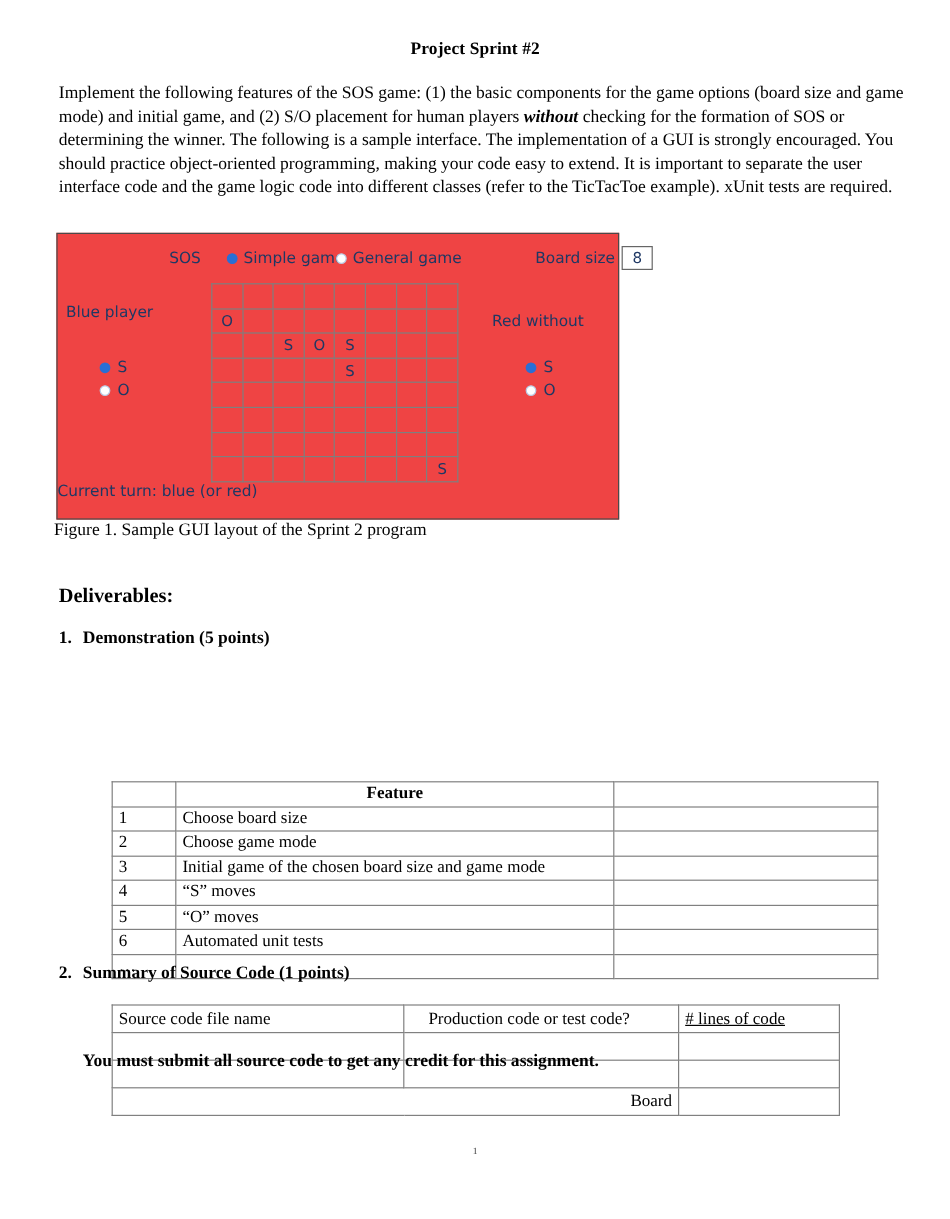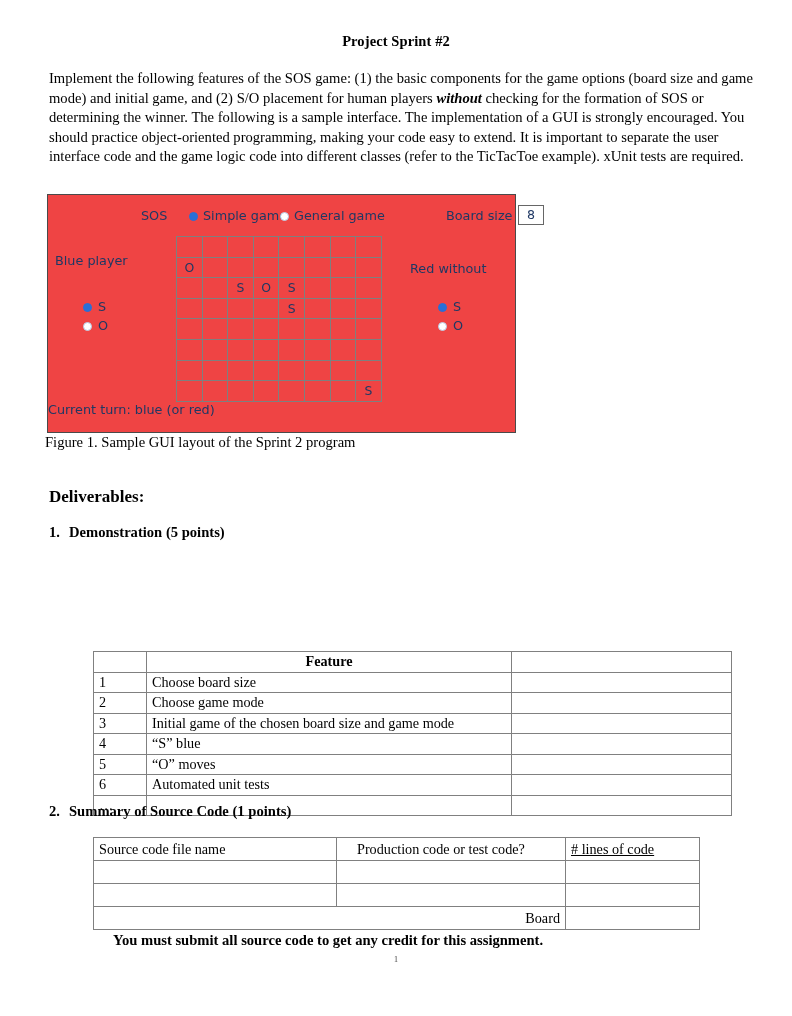--- a/index.html
+++ b/index.html
@@ -250,24 +250,23 @@
     font-family: "Liberation Serif", "DejaVu Serif", serif;
   }
   .src-table .c-file { width: 232px; }
   .src-table .c-type { width: 203px; padding-left: 20px; }
   .src-table .c-loc  { width: 123px; text-decoration: underline; }
   .src-table .total-cell { text-align: right; }
 
   
   .final-note {
     position: absolute;
-    left: 69px; top: 932px;
-    font-size: 14.6px;
-    font-weight: bold;
-    margin-left: 44px;
+    left: 69px; top: 876px;
+    font-size: 14.6px;
+    font-weight: bold;
   }
   .page-number {
     position: absolute;
     left: 0; top: 955px;
     width: 792px;
     text-align: center;
     font-size: 8px;
     color: #3a3a3a;
   }
 </style>
@@ -431,21 +430,21 @@
           <td class="c-feat">Choose game mode</td>
           <td class="c-chk"></td>
         </tr>
         <tr>
           <td class="c-num">3</td>
           <td class="c-feat">Initial game of the chosen board size and game mode</td>
           <td class="c-chk"></td>
         </tr>
         <tr>
           <td class="c-num">4</td>
-          <td class="c-feat">“S” blue</td>
+          <td class="c-feat">“S” moves</td>
           <td class="c-chk"></td>
         </tr>
         <tr>
           <td class="c-num">5</td>
           <td class="c-feat"> “O” moves</td>
           <td class="c-chk"></td>
         </tr>
         <tr>
           <td class="c-num">6</td>
           <td class="c-feat">Automated unit tests</td>

